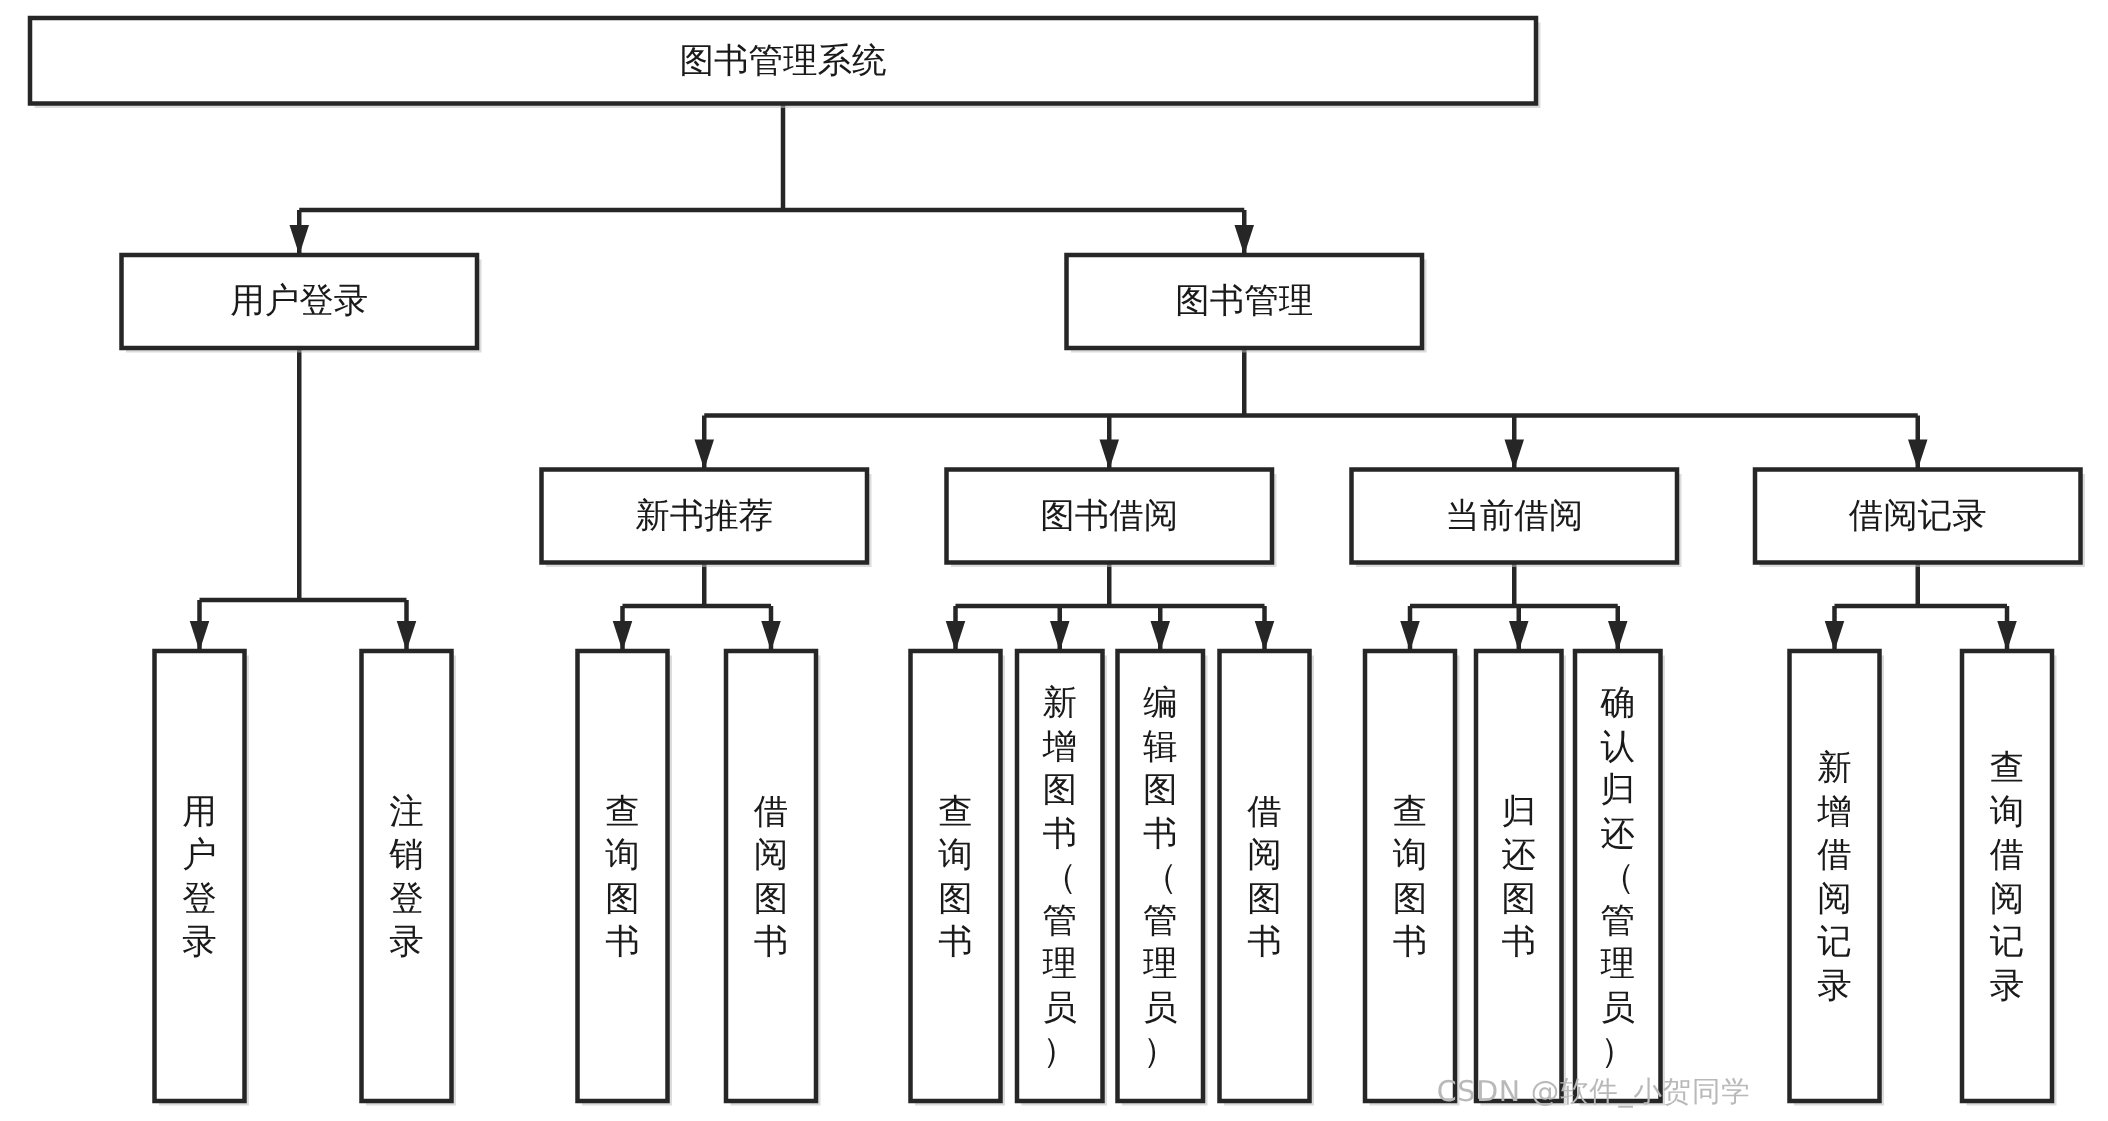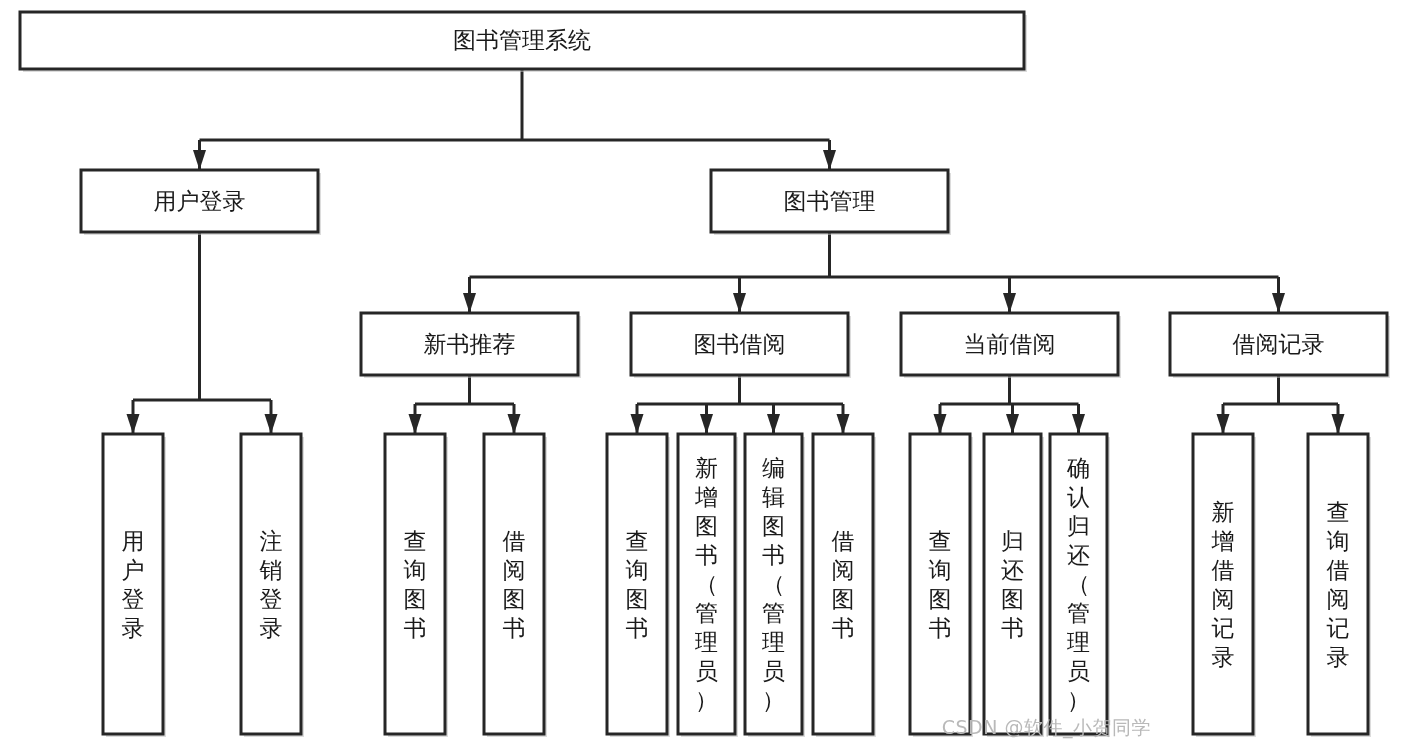--- a/index.html
+++ b/index.html
@@ -54,21 +54,21 @@
     dominant-baseline: middle;
   }
   .node-label-v {
     fill: #1a1a1a;
     font-family: "DejaVu Sans", "Liberation Sans", sans-serif;
     font-size: 23px;
     text-anchor: middle;
   }
   .watermark-text {
     position: absolute;
-    right: 26px;
+    right: 10px;
     bottom: 6px;
     font-family: "DejaVu Sans", "Liberation Sans", sans-serif;
     font-size: 19px;
     color: #b9b9b9;
     letter-spacing: 0.5px;
     white-space: nowrap;
     user-select: none;
     pointer-events: none;
   }
 </style>

